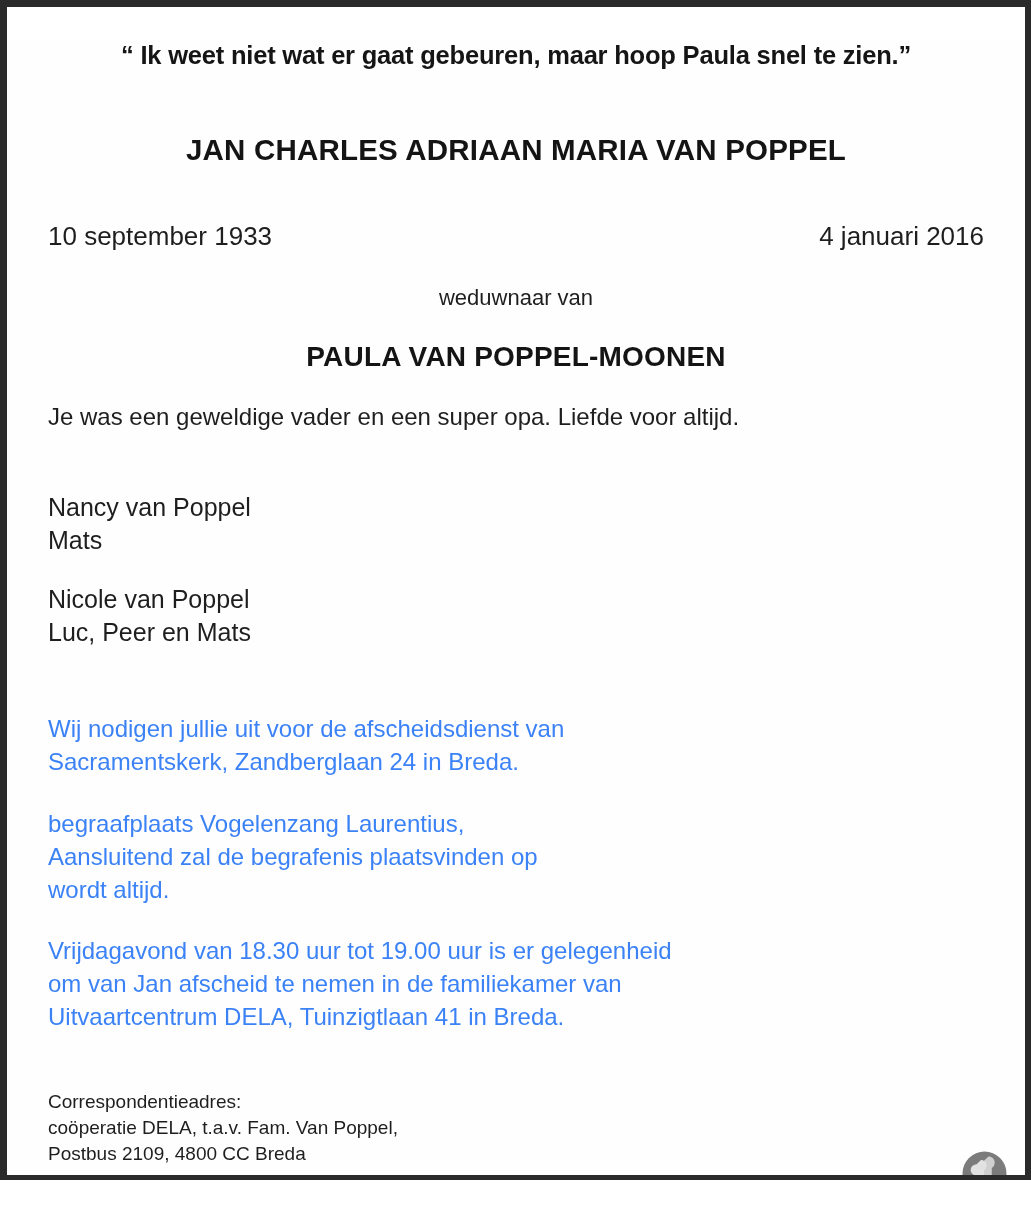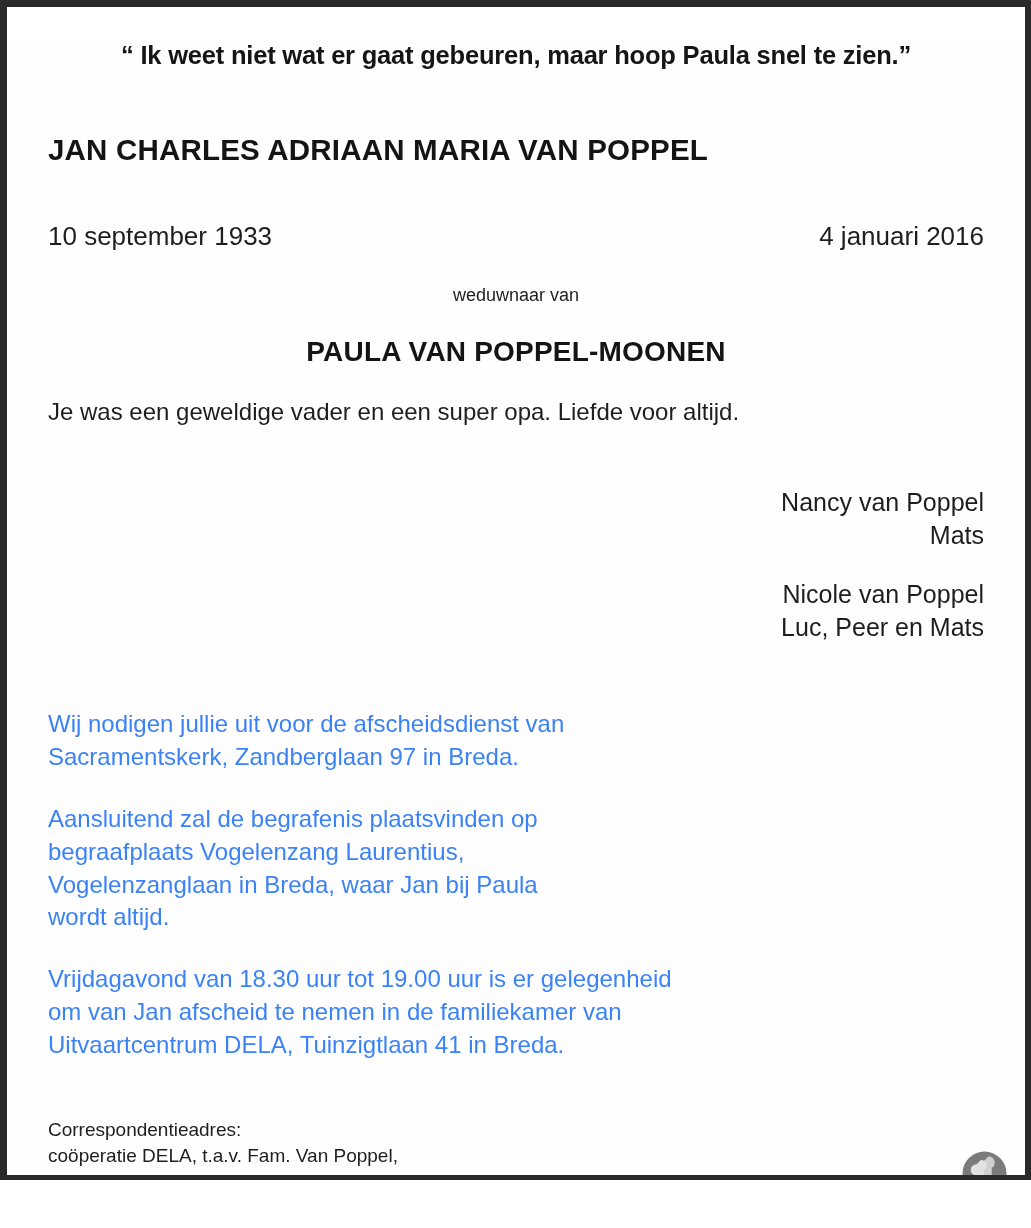--- a/index.html
+++ b/index.html
@@ -39,39 +39,40 @@
     margin-top: 34px;
     text-align: center;
     font-size: 25.5px;
     font-weight: bold;
     letter-spacing: -0.2px;
     color: #151515;
   }
 
   .deceased-name {
     margin-top: 63px;
+    text-align: center;
     font-size: 29.5px;
     font-weight: bold;
     letter-spacing: 0.2px;
     color: #141414;
   }
 
   .dates-row {
     margin-top: 54px;
     display: flex;
     justify-content: space-between;
     align-items: baseline;
     font-size: 26px;
     color: #1e1e1e;
   }
 
   .rel-label {
     margin-top: 33px;
     text-align: center;
-    font-size: 18px;
+    font-size: 22px;
     color: #1e1e1e;
   }
 
   .spouse-name {
     margin-top: 30px;
     text-align: center;
     font-size: 28px;
     font-weight: bold;
     letter-spacing: 0.2px;
     color: #141414;
@@ -79,21 +80,21 @@
 
   .tribute {
     margin-top: 30px;
     text-align: left;
     font-size: 24px;
     color: #1e1e1e;
   }
 
   .survivors {
     margin-top: 60px;
-    text-align: right;
+    text-align: left;
   }
   .survivor-group {
     margin-bottom: 25px;
   }
   .survivor-group:last-child { margin-bottom: 0; }
   .survivor-line {
     font-size: 25px;
     line-height: 1.33;
     color: #1e1e1e;
   }
@@ -156,26 +157,25 @@
       </div>
       <div class="survivor-group">
         <div class="survivor-line">Nicole van Poppel</div>
         <div class="survivor-line">Luc, Peer en Mats</div>
       </div>
     </div>
 
     <div class="details">
       <div class="detail-para">
         <div class="detail-line">Wij nodigen jullie uit voor de afscheidsdienst van</div>
-        <div class="detail-line">Sacramentskerk, Zandberglaan 97 in Breda.</div>
+        <div class="detail-line">Sacramentskerk, Zandberglaan 24 in Breda.</div>
       </div>
       <div class="detail-para">
+        <div class="detail-line">begraafplaats Vogelenzang Laurentius,</div>
         <div class="detail-line">Aansluitend zal de begrafenis plaatsvinden op</div>
-        <div class="detail-line">begraafplaats Vogelenzang Laurentius,</div>
-        <div class="detail-line">Vogelenzanglaan in Breda, waar Jan bij Paula</div>
         <div class="detail-line">wordt altijd.</div>
       </div>
       <div class="detail-para">
         <div class="detail-line">Vrijdagavond van 18.30 uur tot 19.00 uur is er gelegenheid</div>
         <div class="detail-line">om van Jan afscheid te nemen in de familiekamer van</div>
         <div class="detail-line">Uitvaartcentrum DELA, Tuinzigtlaan 41 in Breda.</div>
       </div>
     </div>
 
     <div class="correspondence">

